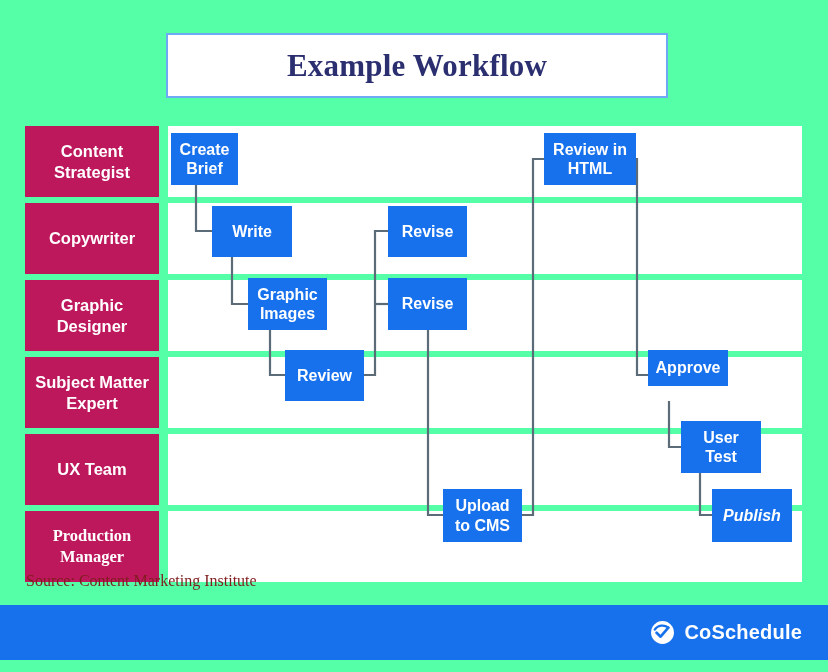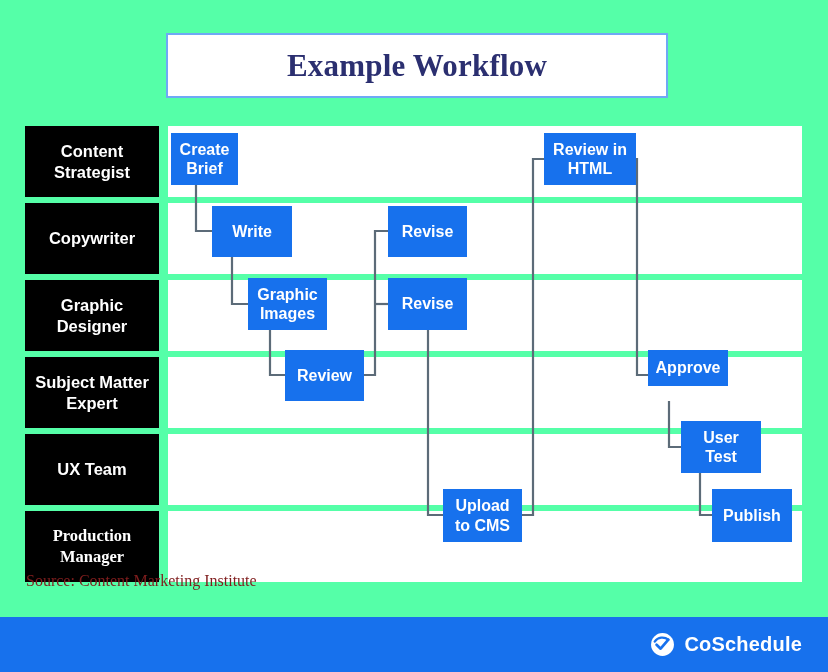--- a/index.html
+++ b/index.html
@@ -32,21 +32,21 @@
   .lane{
     position:relative;
     height:71px;
     margin-bottom:6px;
     display:flex;
   }
   .lane:last-child{margin-bottom:0;font-family:Liberation Serif, serif;}
   .lane-label{
     width:134px;
     flex:0 0 134px;
-    background:#000000;
+    background:#be185d;
     color:#ffffff;
     font-size:16.5px;
     font-weight:bold;
     display:flex;
     align-items:center;
     justify-content:center;
     text-align:center;
     line-height:1.22;
     box-sizing:border-box;
     padding:0 5px;
@@ -87,21 +87,21 @@
   
   .source{
     position:absolute;left:26px;top:572px;
     color:#7f1d1d;
     font-family:"Liberation Serif",serif;
     font-size:16px;
   }
 
   
   .footer{
-    position:absolute;left:0;bottom:0;width:828px;height:55px;
+    position:absolute;left:0;bottom:12px;width:828px;height:55px;
     background:#1771ED;
     display:flex;align-items:center;justify-content:flex-end;
     padding-right:26px;
     box-sizing:border-box;
   }
   .brand{display:flex;align-items:center;gap:9px;}
   .brand-mark{width:25px;height:25px;display:block;}
   .brand-name{
     color:#ffffff;font-size:20px;font-weight:bold;letter-spacing:.2px;
   }
@@ -159,21 +159,21 @@
       <div class="task" style="left: 171px; top: 133px; width: 67px; height: 52px;">Create Brief</div>
       <div class="task" style="left: 544px; top: 133px; width: 92px; height: 52px;">Review in HTML</div>
       <div class="task" style="left: 212px; top: 206px; width: 80px; height: 51px;">Write</div>
       <div class="task" style="left: 388px; top: 206px; width: 79px; height: 51px;">Revise</div>
       <div class="task" style="left: 248px; top: 278px; width: 79px; height: 52px;">Graphic Images</div>
       <div class="task" style="left: 388px; top: 278px; width: 79px; height: 52px;">Revise</div>
       <div class="task" style="left: 285px; top: 350px; width: 79px; height: 51px;">Review</div>
       <div class="task" style="left: 648px; top: 350px; width: 80px; height: 36px;">Approve</div>
       <div class="task" style="left: 681px; top: 421px; width: 80px; height: 52px;">User Test</div>
       <div class="task" style="left: 443px; top: 489px; width: 79px; height: 53px;">Upload to CMS</div>
-      <div class="task" style="left: 712px; top: 489px; width: 80px; height: 53px;">Publish</div>
+      <div class="task" style="left: 712px; top: 489px; width: 80px; height: 53px; font-style: italic;">Publish</div>
     </div>
 
   <div class="source">Source: Content Marketing Institute</div>
 
   <div class="footer">
     <div class="brand">
       <svg class="brand-mark" viewBox="0 0 24 24">
         <circle cx="12" cy="12" r="11" fill="#ffffff"></circle>
         <path d="M6.3 12.2 L10.2 16 L17.6 7.4" fill="none" stroke="#1771ED" stroke-width="2.6" stroke-linecap="round" stroke-linejoin="round"></path>
         <path d="M17.6 7.4 A 9 9 0 0 0 4.5 9.2" fill="none" stroke="#1771ED" stroke-width="2.2" stroke-linecap="round"></path>

